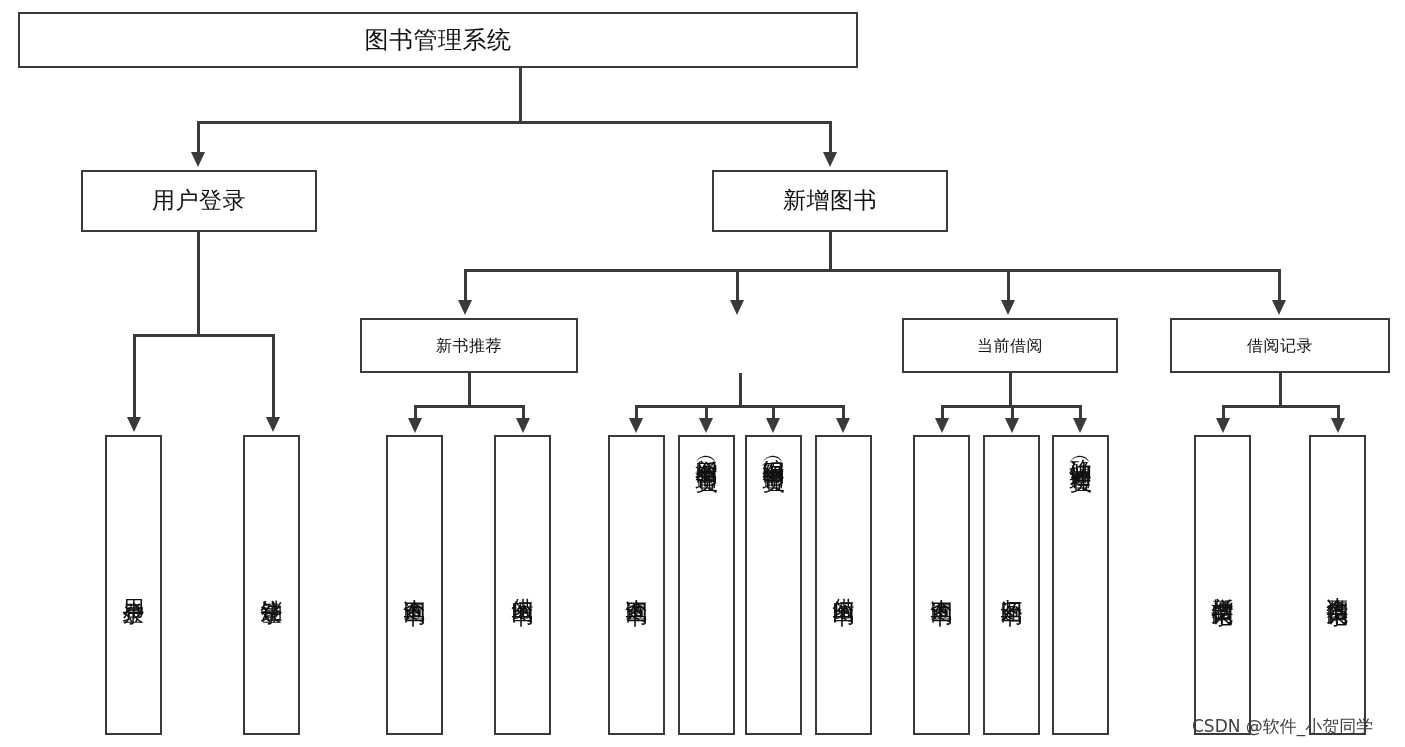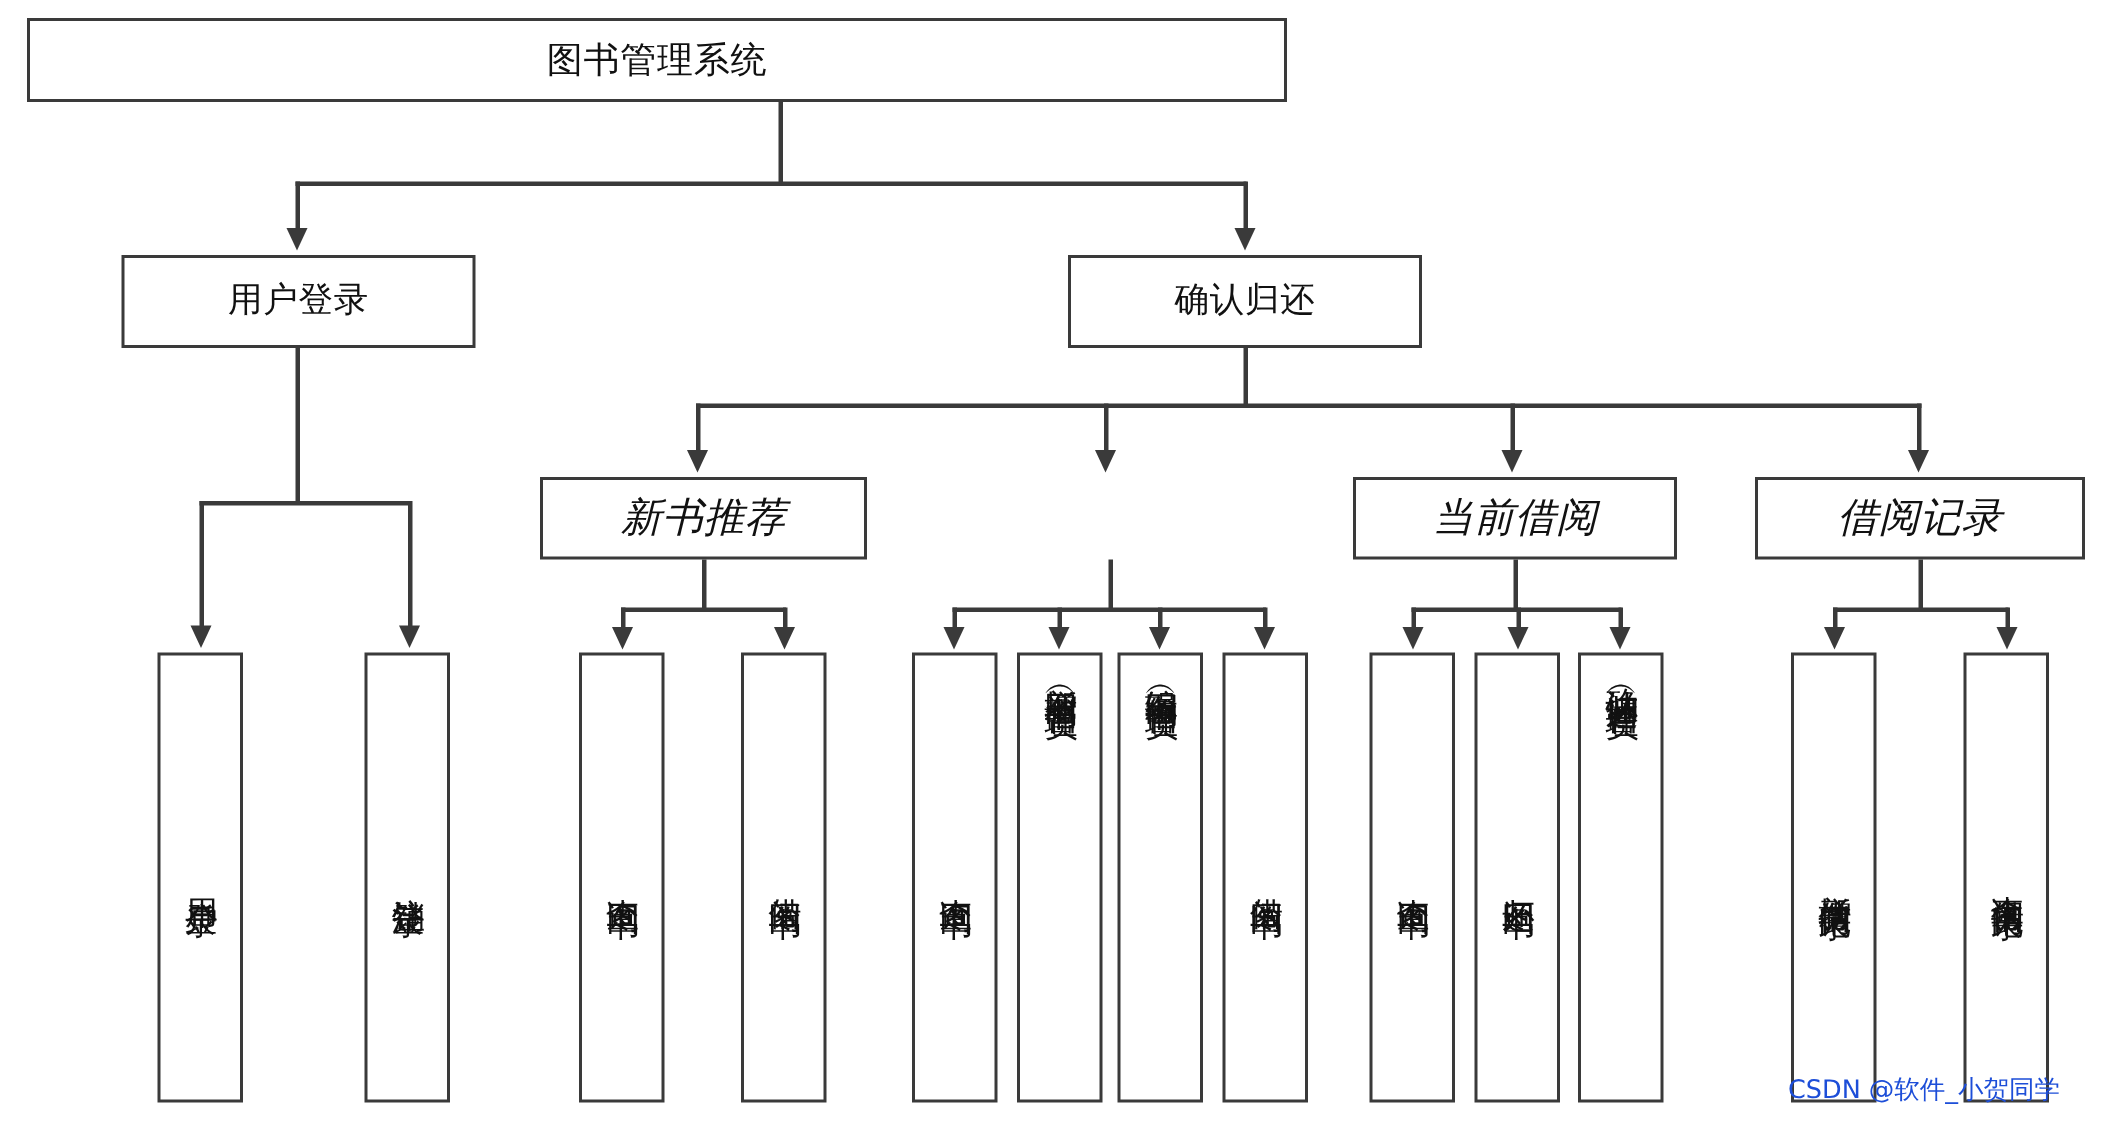--- a/index.html
+++ b/index.html
@@ -31,21 +31,21 @@
   }
   .node .label {
     font-size: 23px;
     line-height: 1.1;
     letter-spacing: 0.5px;
     white-space: nowrap;
     color: #111111;
   }
   .node.root .label { font-size: 24px; }
   .node.lvl2 .label { font-size: 23px; }
-  .node.lvl3 .label { font-size: 27px; font-style: italic; }
+  .node.lvl3 .label { font-size: 16px; }
 
   
   .node.leaf {
     align-items: flex-start;
     justify-content: center;
     padding-top: 4px;
   }
   .node.leaf .label {
     writing-mode: vertical-rl;
     text-orientation: upright;
@@ -71,21 +71,21 @@
     height: 0;
     border-left: 7px solid transparent;
     border-right: 7px solid transparent;
     border-top: 15px solid #3a3a3a;
   }
 
   
   #watermark {
     position: absolute;
     font-size: 17px;
-    color: #1d4ed8;
+    color: #404040;
     white-space: nowrap;
     user-select: none;
   }
 </style>
 </head>
 <body>
 
 <div id="canvas">
 
   <div class="node root" style="left:18px; top:12px; width:840px; height:56px;">
@@ -97,21 +97,21 @@
   <div class="vline" style="left:197px; top:121px; height:32px;"></div>
   <div class="arrow" style="left:191px; top:152px;"></div>
   <div class="vline" style="left:829px; top:121px; height:32px;"></div>
   <div class="arrow" style="left:823px; top:152px;"></div>
 
   <div class="node lvl2" style="left:81px; top:170px; width:236px; height:62px;">
     <span class="label">用户登录</span>
   </div>
 
   <div class="node lvl2" style="left:712px; top:170px; width:236px; height:62px;">
-    <span class="label">确认归还</span>
+    <span class="label">新增图书</span>
   </div>
 
   <div class="vline" style="left:197px; top:232px; height:103px;"></div>
   <div class="hline" style="left:133px; top:334px; width:141px;"></div>
   <div class="vline" style="left:133px; top:334px; height:84px;"></div>
   <div class="arrow" style="left:127px; top:417px;"></div>
   <div class="vline" style="left:272px; top:334px; height:84px;"></div>
   <div class="arrow" style="left:266px; top:417px;"></div>
 
   <div class="vline" style="left:829px; top:232px; height:39px;"></div>

